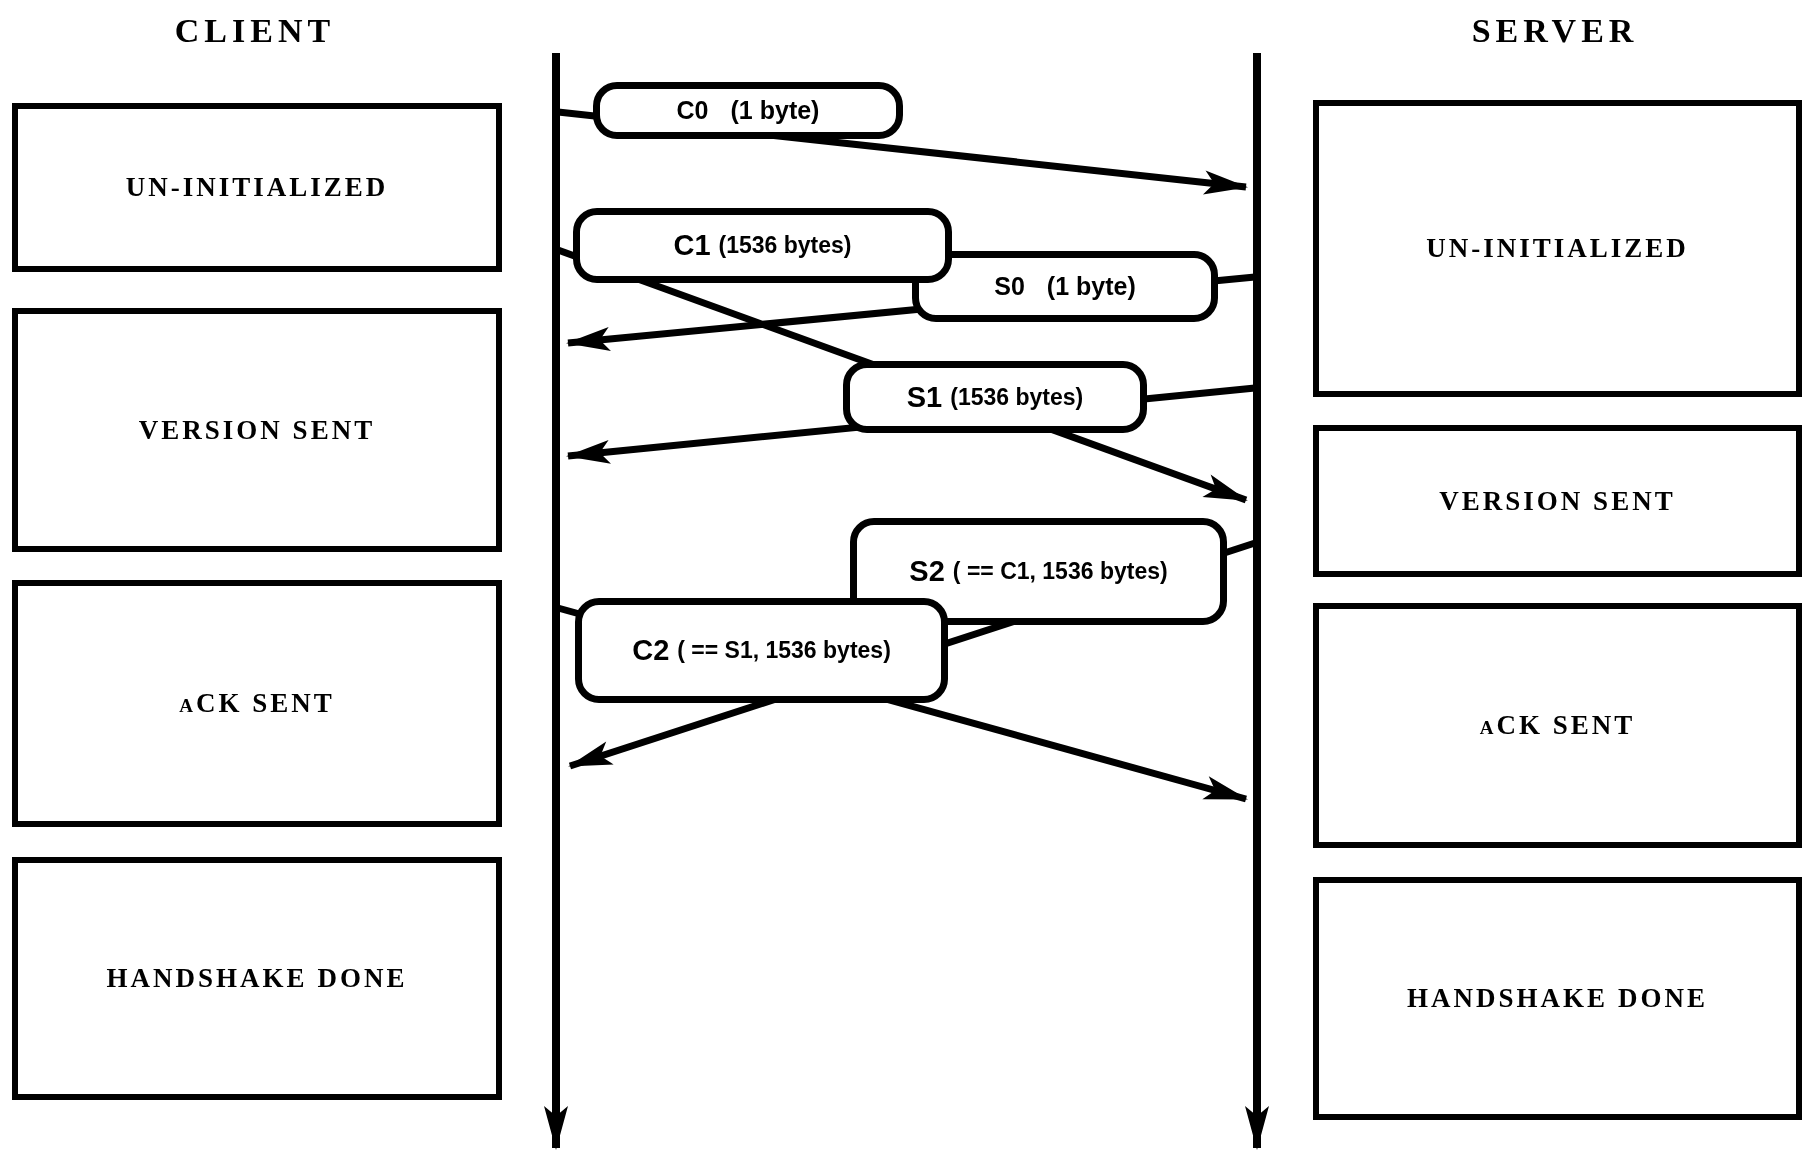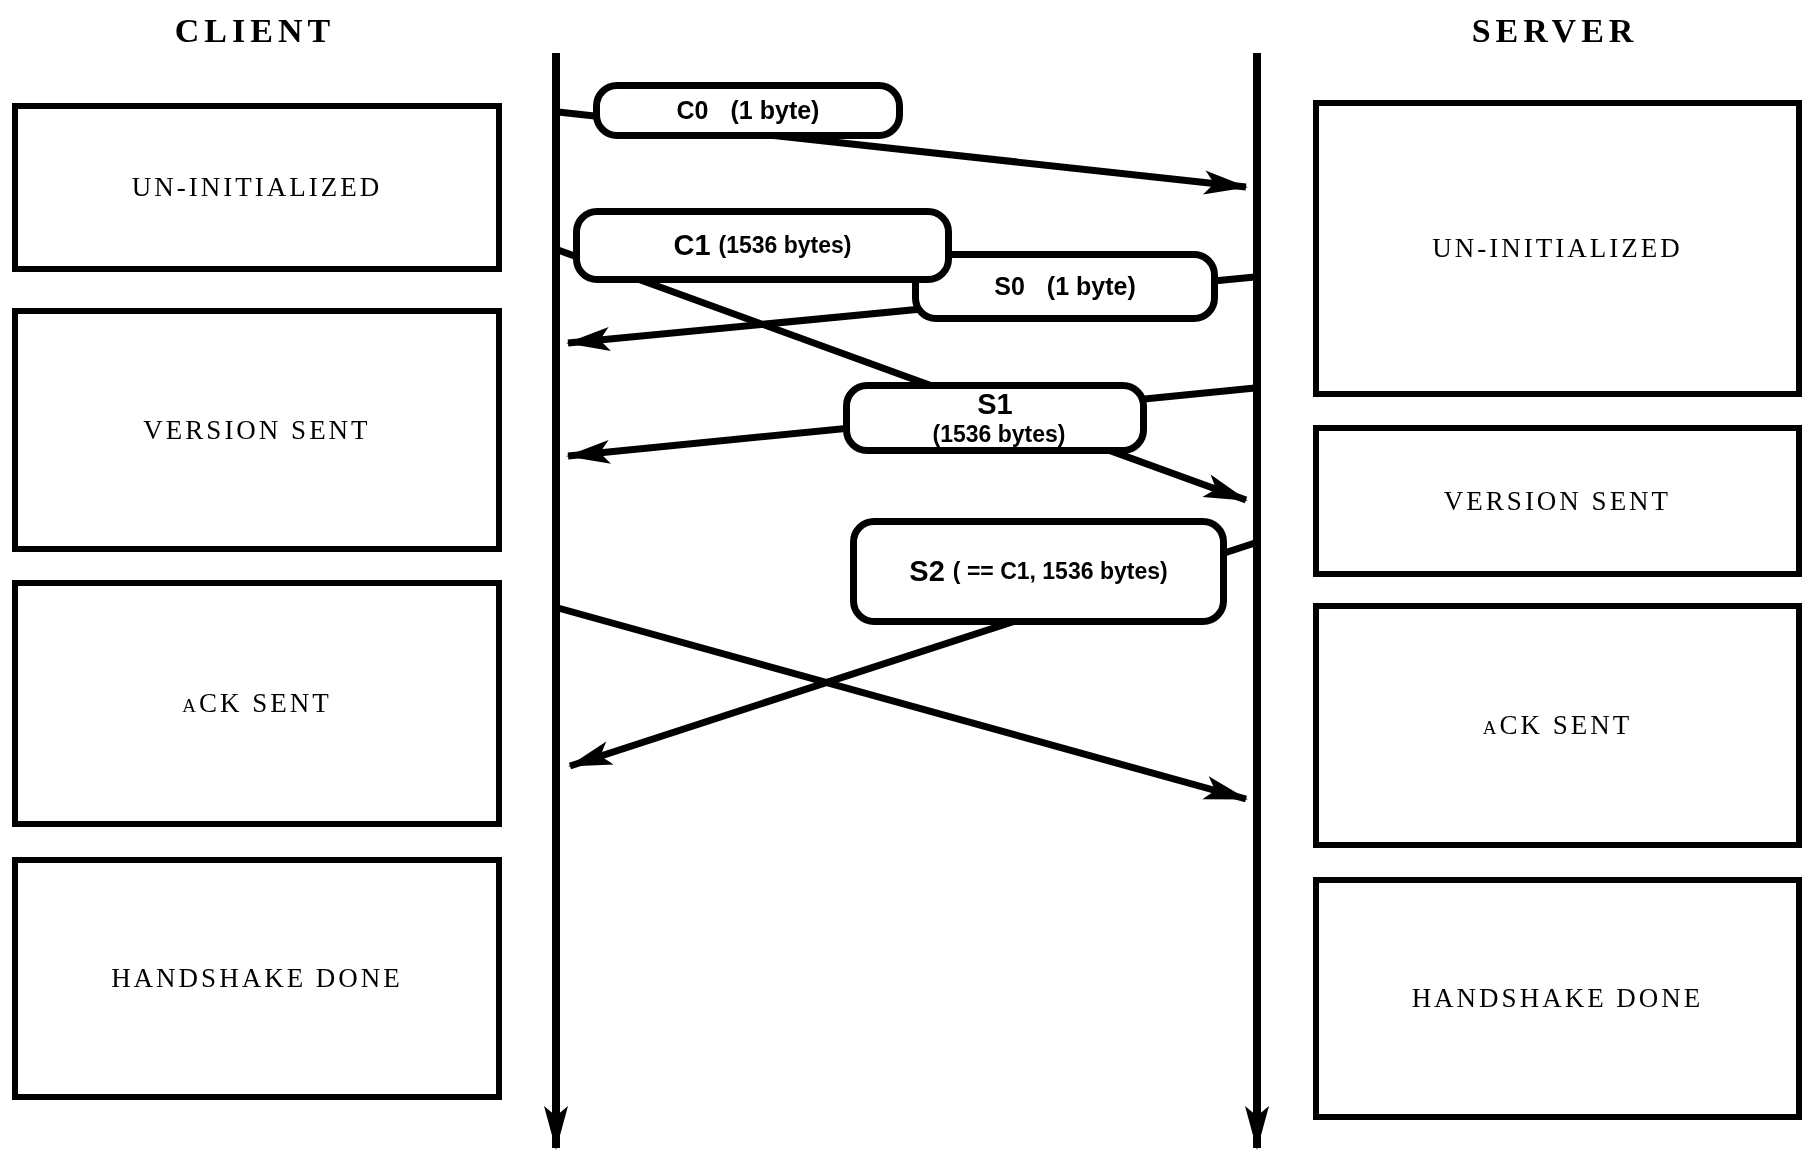--- a/index.html
+++ b/index.html
@@ -38,21 +38,21 @@
     position: absolute;
     box-sizing: border-box;
     border: 6px solid #000;
     background: #ffffff;
     display: flex;
     align-items: center;
     justify-content: center;
   }
   .state-label {
     font-family: "Liberation Serif", "DejaVu Serif", serif;
-    font-weight: 400;
+    font-weight: 700;
     font-size: 27px;
     letter-spacing: 3px;
     color: #000;
     white-space: nowrap;
     font-variant: small-caps;
   }
   .bubble {
     position: absolute;
     box-sizing: border-box;
     border: 7px solid #000;
@@ -136,24 +136,28 @@
   <div class="bubble small" style="left:912px; top:251px; width:306px; height:71px;">
     <span class="msg-id">S0</span>
     <span class="msg-detail">(1 byte)</span>
   </div>
 
   <div class="bubble" style="left:573px; top:208px; width:379px; height:75px;">
     <span class="msg-id">C1</span>
     <span class="msg-detail">(1536 bytes)</span>
   </div>
 
-  <div class="bubble" style="left:843px; top:382px; width:304px; height:72px;flex-direction:column;">
+  <div class="bubble" style="left:843px; top:361px; width:304px; height:72px;">
     <span class="msg-id">S1</span>
     <span class="msg-detail">(1536 bytes)</span>
   </div>
 
   <div class="bubble" style="left:850px; top:518px; width:377px; height:107px;">
     <span class="msg-id">S2</span>
     <span class="msg-detail">( == C1, 1536 bytes)</span>
   </div>
 
+  <div class="bubble" style="left:575px; top:598px; width:373px; height:105px;">
+    <span class="msg-id">C2</span>
+    <span class="msg-detail">( == S1, 1536 bytes)</span>
+  </div>
 
 </div>
 
 </body></html>

